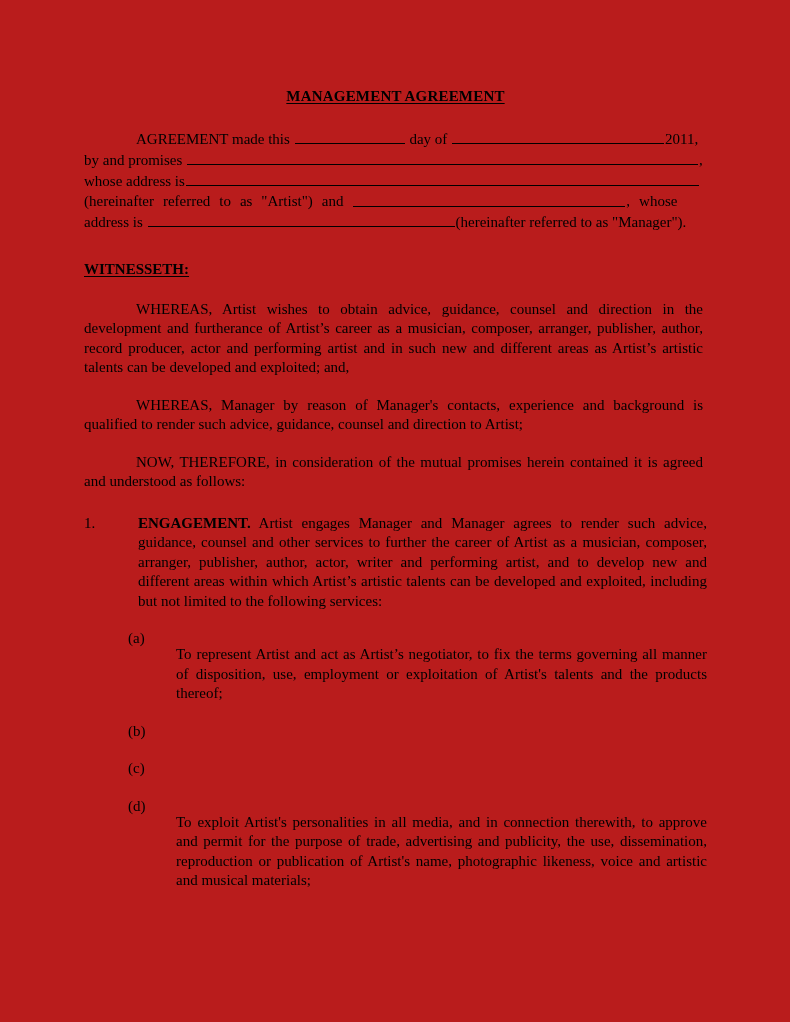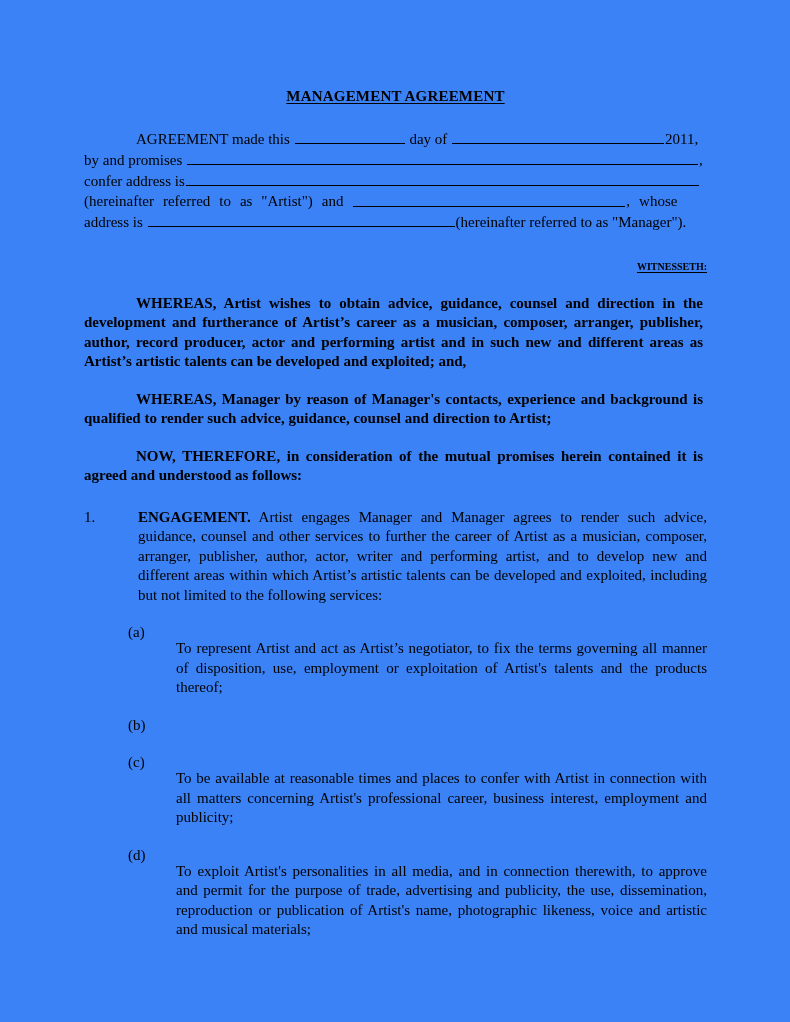--- a/index.html
+++ b/index.html
@@ -8,21 +8,21 @@
     background: #ffffff;
   }
   body {
     font-family: "Liberation Serif", "DejaVu Serif", serif;
     color: #000000;
   }
   .page {
     position: relative;
     width: 790px;
     height: 1022px;
-    background: #3b82f6;
+    background: #b91c1c;
     overflow: hidden;
     box-sizing: border-box;
   }
   .content {
     position: absolute;
     left: 84px;
     top: 88px;
     width: 623px;
   }
 
@@ -32,23 +32,23 @@
     font-weight: bold;
     font-size: 15px;
     letter-spacing: 0.2px;
     margin: 0 0 24px 0;
   }
   .doc-title span {
     text-decoration: underline;
     text-underline-offset: 2px;
   }
   .section-heading {
-    text-align: right;
+    text-align: left;
     font-weight: bold;
-    font-size: 10px;
+    font-size: 15px;
     margin: 28px 0 22px 0;
   }
   .section-heading span {
     text-decoration: underline;
     text-underline-offset: 2px;
   }
 
   
   .preamble {
     font-size: 15px;
@@ -77,21 +77,20 @@
 
   
   p.para {
     font-size: 15px;
     line-height: 19.5px;
     text-align: justify;
     text-justify: inter-word;
     margin: 0 4px 18px 0;
     text-indent: 52px;
     hyphens: none;
-    font-weight: bold;
   }
   p.para.last { margin-bottom: 0; }
 
   
   .clause {
     display: flex;
     margin-top: 22px;
     font-size: 15px;
     line-height: 19.5px;
   }
@@ -142,21 +141,21 @@
         <span class="ind"></span><span>AGREEMENT made this</span>
         <span class="blank" style="width:110px"></span>
         <span>day of</span>
         <span class="blank" style="width:212px"></span><span>2011,</span>
       </span>
       <span class="ln">
         <span>by and promises</span>
         <span class="blank" style="width:511px"></span><span>,</span>
       </span>
       <span class="ln">
-        <span>confer address is</span><span class="blank" style="width:513px"></span>
+        <span>whose address is</span><span class="blank" style="width:513px"></span>
       </span>
       <span class="ln j1">
         <span>(hereinafter referred to as "Artist")  and</span>
         <span class="blank" style="width:272px"></span><span>,  whose</span>
       </span>
       <span class="ln">
         <span>address is</span>
         <span class="blank" style="width:307px"></span><span>(hereinafter referred to as "Manager").</span>
       </span>
     </div>
@@ -174,21 +173,20 @@
 
     <div class="subitem">
       <div class="subitem-label">(a)</div>
       <div class="subitem-body">To represent Artist and act as Artist’s negotiator, to fix the terms governing all manner of disposition, use, employment or exploitation of Artist's talents and the products thereof;</div>
     </div>
     <div class="subitem">
       <div class="subitem-label">(b)</div>
     </div>
     <div class="subitem">
       <div class="subitem-label">(c)</div>
-      <div class="subitem-body">To be available at reasonable times and places to confer with Artist in connection with all matters concerning Artist's professional career, business interest, employment and publicity;</div>
     </div>
     <div class="subitem">
       <div class="subitem-label">(d)</div>
       <div class="subitem-body">To exploit Artist's personalities in all media, and in connection therewith, to approve and permit for the purpose of trade, advertising and publicity, the use, dissemination, reproduction or publication of Artist's name, photographic likeness, voice and artistic and musical materials;</div>
     </div>
 
   </div>
 </div>
 
 </body></html>

